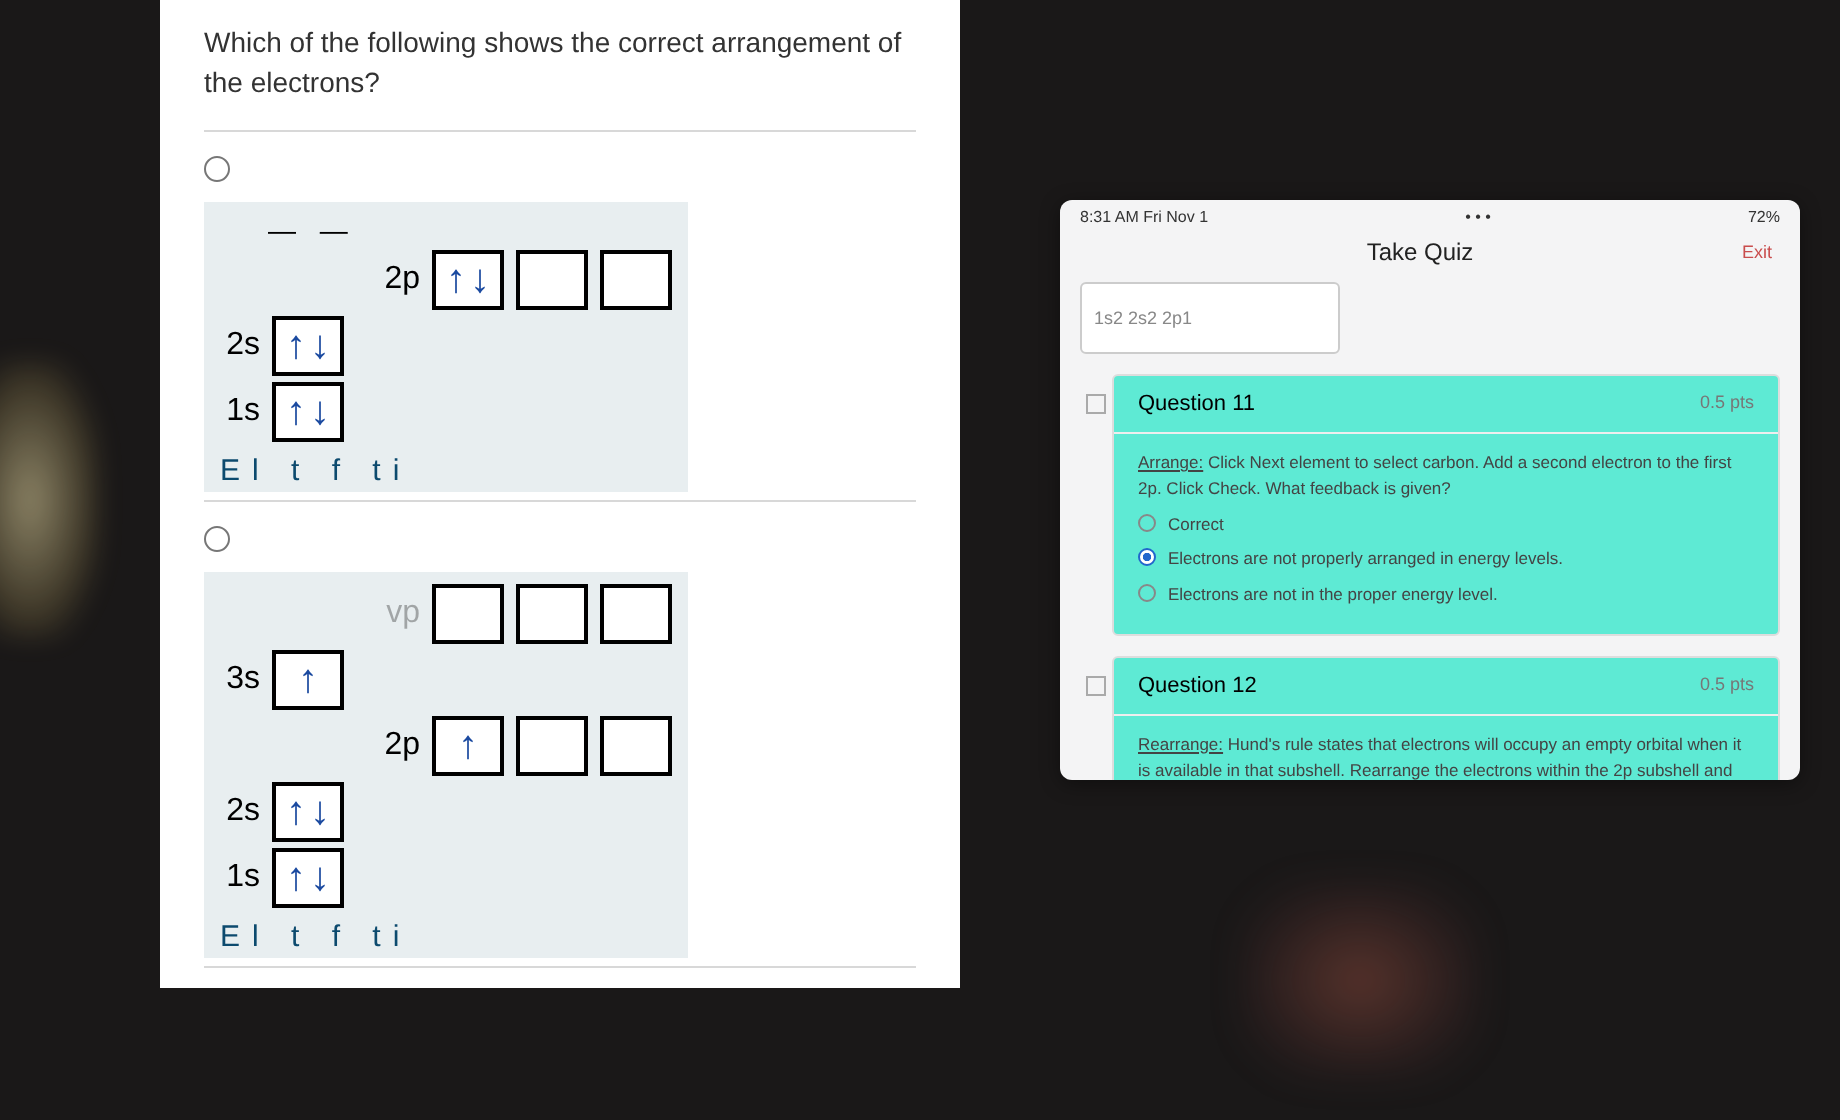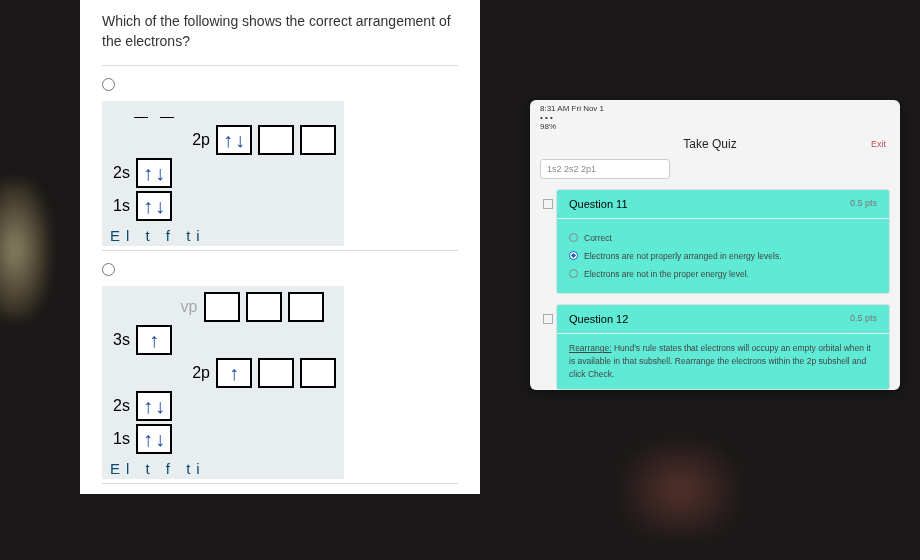--- a/index.html
+++ b/index.html
@@ -46,27 +46,27 @@
   .arrow-up, .arrow-down { font-size: 20px; font-weight: bold; line-height: 1; color: #1b4aa0; }
   .cutoff { font-size: 15px; color: #0c4a6e; letter-spacing: 6px; padding: 3px 0 0 2px; }
   .dash-row::before { content:"— —"; font-size:14px; letter-spacing:4px; color:#000; margin-left:26px; }
 
   
   .right-panel {
     position: absolute; left: 530px; top: 100px; width: 370px; height: 290px;
     background: #f4f4f5; border-radius: 6px; overflow: hidden; font-size: 9px;
     box-shadow: 0 2px 10px rgba(0,0,0,0.4);
   }
-  .statusbar { display: flex; justify-content: space-between; padding: 4px 10px; font-size: 8px; color: #333; flex-direction: column; }
+  .statusbar { display: flex; justify-content: space-between; padding: 4px 10px; font-size: 8px; color: #333; }
   .quiz-header { display:flex; justify-content:space-between; align-items:center; padding: 2px 14px 8px; }
   .quiz-title { font-size: 12px; font-weight: 400; color: #222; flex:1; text-align:center;}
   .exit { color:#c94d4d; font-size:9px;padding-left:25px; }
   .content { padding: 0 10px; }
   .input-row { margin-bottom: 10px; }
-  .text-input { width: 130px; height: 20px; border:1px solid #ccc; border-radius:3px; padding:0 6px; font-size:9px; color:#888; background:#fff;}
+  .text-input { width: 130px; height: 36px; border:1px solid #ccc; border-radius:3px; padding:0 6px; font-size:9px; color:#888; background:#fff;}
   .qcard {
     background:#5eead4; border:1px solid #ddd; border-radius:3px; margin-bottom:10px;
   }
   .qcard-head { display:flex; justify-content:space-between; padding:8px 12px; border-bottom:1px solid #eee; font-size:11px; }
   .qcard-body { padding:8px 12px; font-size:8.5px; color:#444; line-height:1.5; }
   .radio-opt { display:flex; align-items:flex-start; gap:6px; margin:5px 0; }
   .tiny-radio { width:9px; height:9px; border:1px solid #888; border-radius:50%; margin-top:1px; flex-shrink:0;}
   .tiny-radio.selected { border-color:#2266cc; background: radial-gradient(circle, #2266cc 40%, #fff 45%);}
   .flag-col { width:16px; float:left; height:100%; }
   .flag-icon { width:10px; height:10px; border:1px solid #aaa; margin:10px auto 0; }
@@ -110,21 +110,21 @@
             <span class="arrow-down">↓</span>
           </div>
       </div>
       <div class="cutoff">El   t           f        ti</div>
     </div>
   </div>
 
   <div class="option">
     <div class="radio"></div>
     <div class="diagram">
-      <div class="shell-row" style="margin-left:55px;justify-content:center;">
+      <div class="shell-row" style="margin-left:80px;">
         <span class="shell-label" style="opacity:.3">vp</span>
         <div class="orb-box"></div>
         <div class="orb-box"></div>
         <div class="orb-box"></div>
       </div>
       <div class="shell-row">
         <span class="shell-label">3s</span>
         <div class="orb-box">
             <span class="arrow-up">↑</span>
           </div>
@@ -185,21 +185,21 @@
       </div>
 
     </div>
   </div>
 </div>
 
 <div class="right-panel">
   <div class="statusbar">
     <span>8:31 AM  Fri Nov 1</span>
     <span>• • •</span>
-    <span>98%</span>
+    <span>72%</span>
   </div>
   <div class="quiz-header">
     <span style="width:30px"></span>
     <span class="quiz-title">Take Quiz</span>
     <span class="exit">Exit</span>
   </div>
   <div class="content">
     <div class="input-row">
       <input class="text-input" value="1s2 2s2 2p1" style="">
     </div>
@@ -207,20 +207,21 @@
     <div class="qwrap">
       <div class="flag-col">
           <div class="flag-icon"></div>
         </div>
       <div class="qcard" style="flex:1">
         <div class="qcard-head">
           <span>Question 11</span>
           <span class="pts">0.5 pts</span>
         </div>
         <div class="qcard-body">
+          <p><span class="under">Arrange:</span><span> Click Next element to select carbon. Add a second electron to the first 2p. Click Check. What feedback is given?</span></p>
           <div class="radio-opt">
               <div class="tiny-radio"></div>
               <span>Correct</span>
             </div>
           <div class="radio-opt">
               <div class="tiny-radio selected"></div>
               <span>Electrons are not properly arranged in energy levels.</span>
             </div>
           <div class="radio-opt">
               <div class="tiny-radio"></div>

